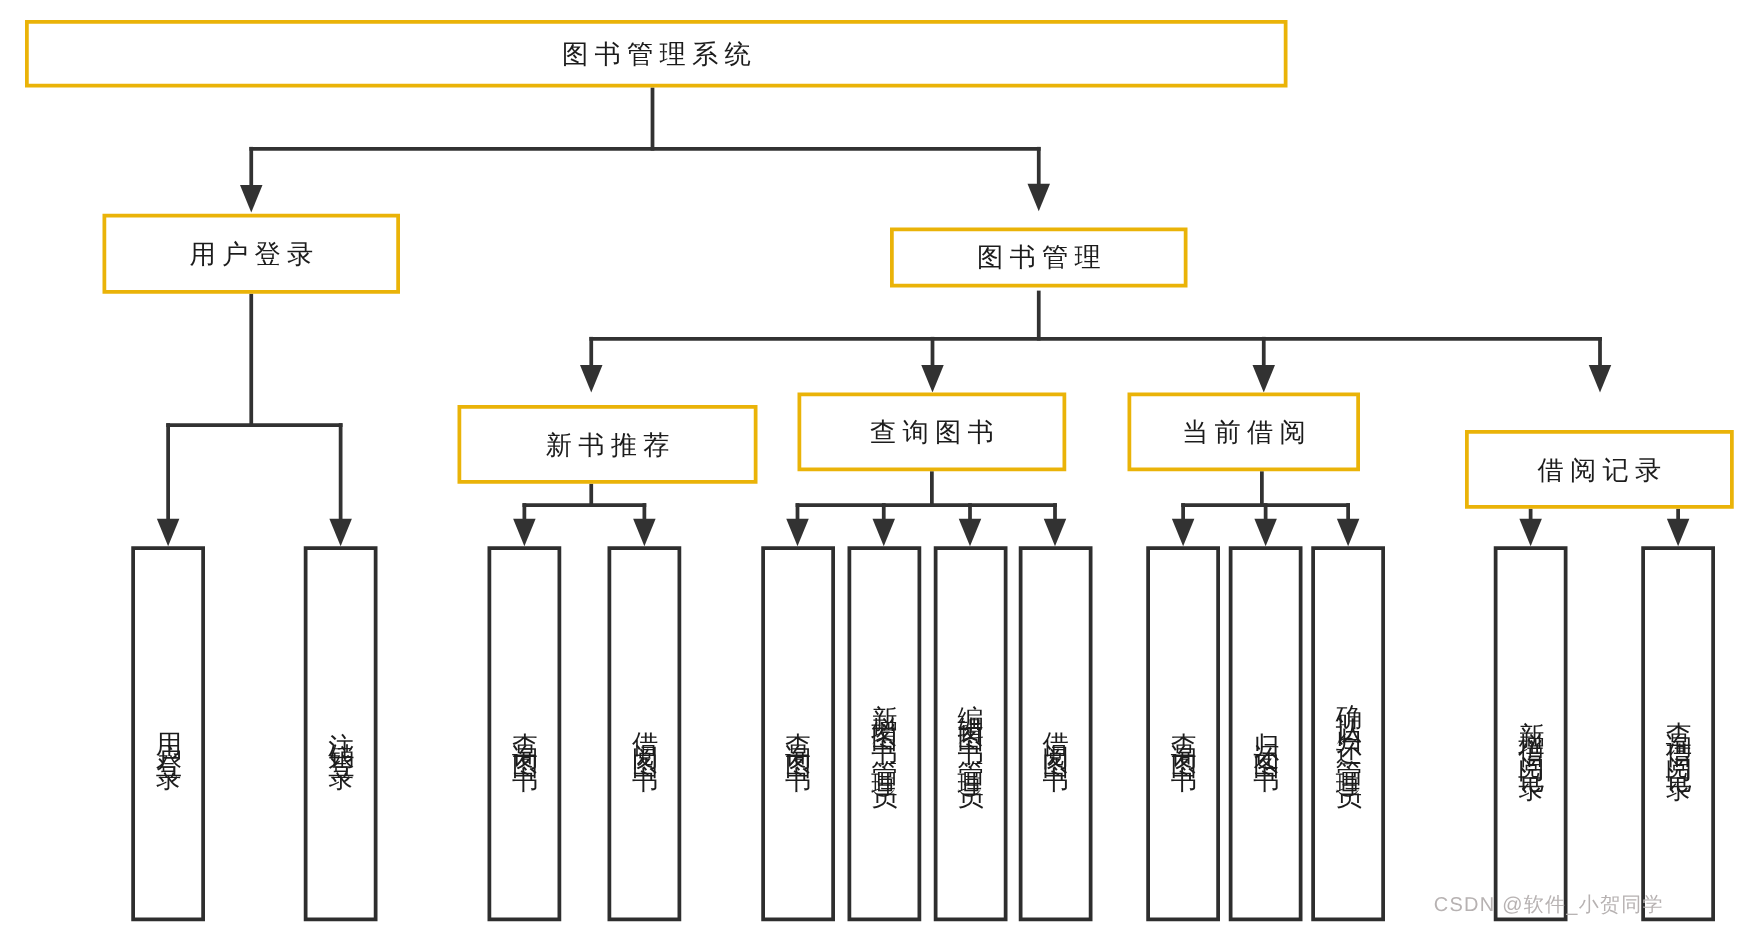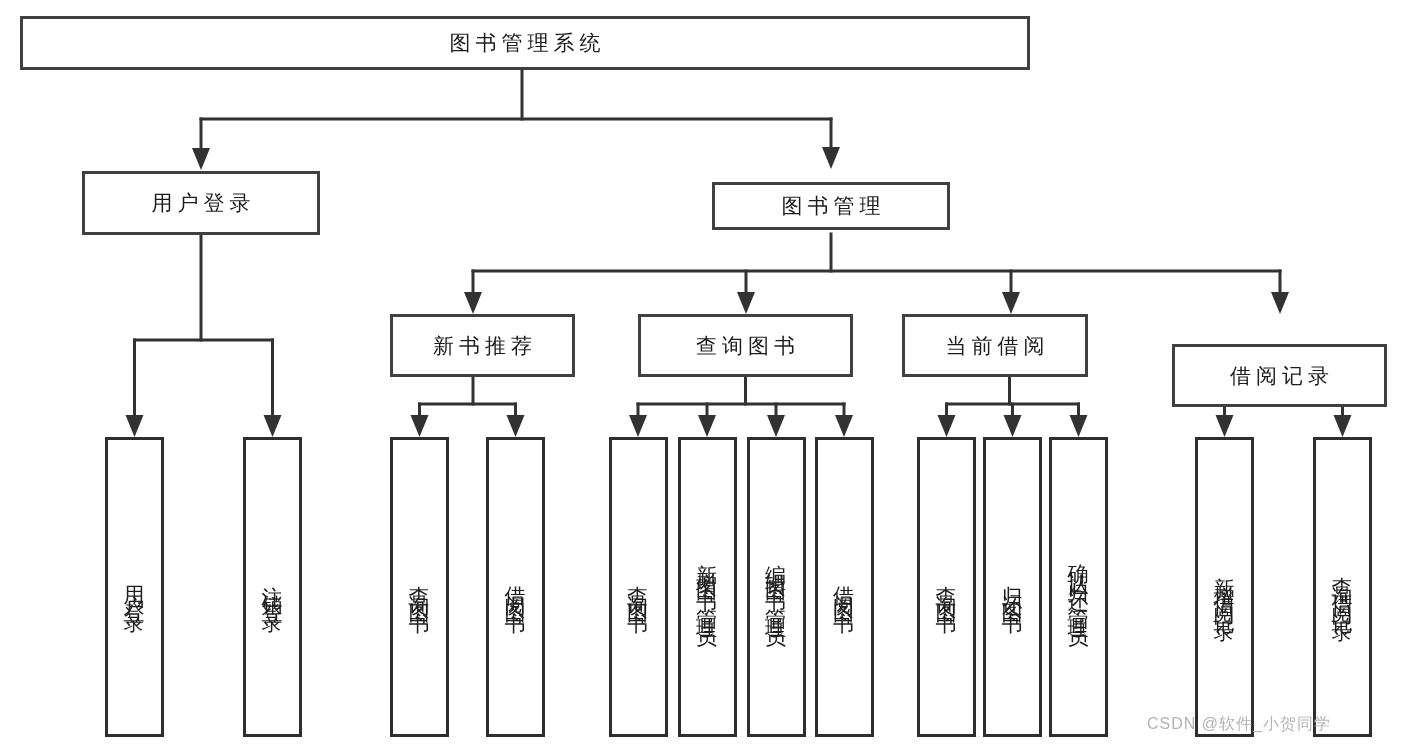--- a/index.html
+++ b/index.html
@@ -15,21 +15,21 @@
     position: absolute;
     left: 0; top: 0;
     width: 1405px; height: 747px;
     pointer-events: none;
   }
   .cl { stroke: #323232; stroke-width: 3; stroke-linecap: square; fill: none; }
   .ah { fill: #323232; stroke: none; }
   .node {
     position: absolute;
     box-sizing: border-box;
-    border: 3px solid #404040;
+    border: 3px solid #eab308;
     background: #ffffff;
     display: flex;
     align-items: center;
     justify-content: center;
     color: #1c1c1c;
     font-size: 21px;
     letter-spacing: 5px;
     white-space: nowrap;
   }
   .hnode { text-indent: 5px; } 
@@ -140,21 +140,21 @@
       <polygon class="ah" points="1215.5,415 1233.5,415 1224.5,437"></polygon>
       <polygon class="ah" points="1333.5,415 1351.5,415 1342.5,437"></polygon>
     </g>
   </svg>
 
   <div class="node hnode" style="left:20px; top:16px; width:1010px; height:54px;">图书管理系统</div>
 
   <div class="node hnode" style="left:82px; top:171px; width:238px; height:64px;">用户登录</div>
   <div class="node hnode" style="left:712px; top:182px; width:238px; height:48px;">图书管理</div>
 
-  <div class="node hnode" style="left:366px; top:314px; width:185px; height:63px;margin-left:24px;">新书推荐</div>
+  <div class="node hnode" style="left:366px; top:324px; width:240px; height:63px;">新书推荐</div>
   <div class="node hnode" style="left:638px; top:314px; width:215px; height:63px;">查询图书</div>
   <div class="node hnode" style="left:902px; top:314px; width:186px; height:63px;">当前借阅</div>
   <div class="node hnode" style="left:1172px; top:314px; width:215px; height:63px;margin-top:30px;">借阅记录</div>
 
   <div class="vnode" style="left:105px; top:437px; width:59px; height:300px;">
     <span class="vtext">用户登录</span>
   </div>
   <div class="vnode" style="left:243px; top:437px; width:59px; height:300px;">
     <span class="vtext">注销登录</span>
   </div>

